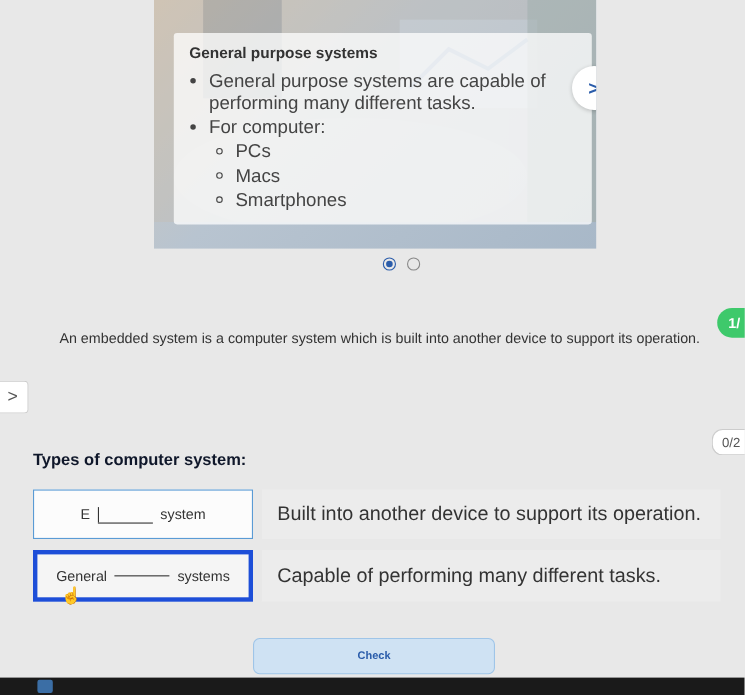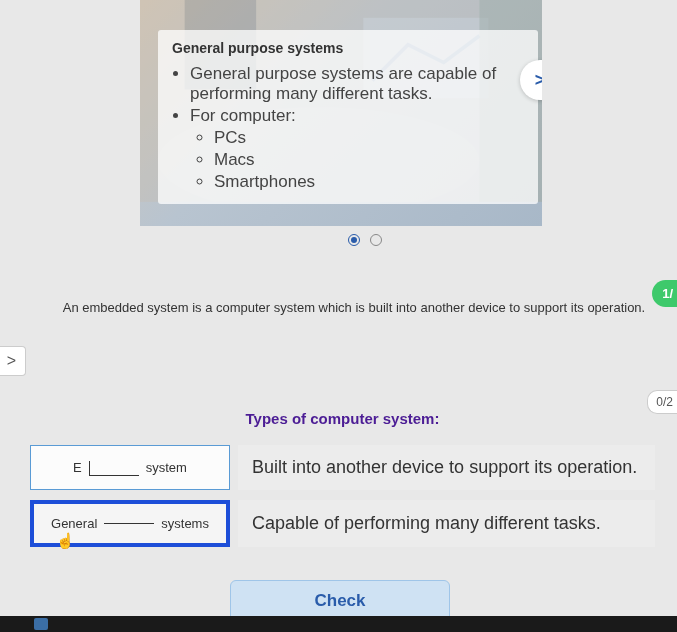--- a/index.html
+++ b/index.html
@@ -96,21 +96,20 @@
     background: #2a5caa;
     border-radius: 50%;
   }
   .definition-row {
     position: absolute;
     left: 54px;
     top: 300px;
     width: 600px;
     font-size: 13px;
     color: #333;
-    text-align: center;
   }
   .badge-green {
     position: absolute;
     right: -2px;
     top: 280px;
     background: #3ec96b;
     color: #fff;
     font-size: 13px;
     font-weight: bold;
     padding: 6px 6px 6px 10px;
@@ -145,24 +144,24 @@
     color: #555;
     border-radius: 10px 0 0 10px;
   }
   .question-block {
     position: absolute;
     left: 30px;
     top: 410px;
     width: 625px;
   }
   .question-title {
-    text-align: center;
+    text-align: left;
     font-size: 15px;
     font-weight: bold;
-    color: #4c1d95;
+    color: #0f172a;
     margin-bottom: 18px;
   }
   .qrow {
     display: flex;
     margin-bottom: 10px;
   }
   .qleft {
     width: 200px;
     background: #f5f5f5;
     border: 4px solid #1d4ed8;
@@ -211,21 +210,21 @@
   .check-btn {
     position: absolute;
     left: 230px;
     top: 580px;
     width: 220px;
     padding: 10px 0;
     text-align: center;
     background: #cfe2f3;
     border: 1px solid #9fc5e8;
     border-radius: 6px;
-    font-size: 17px;
+    font-size: 10px;
     font-weight: bold;
     color: #2a5caa;
     cursor: pointer;
   }
   .taskbar {
     position: absolute;
     bottom: 0;
     left: 0;
     width: 100%;
     height: 16px;

